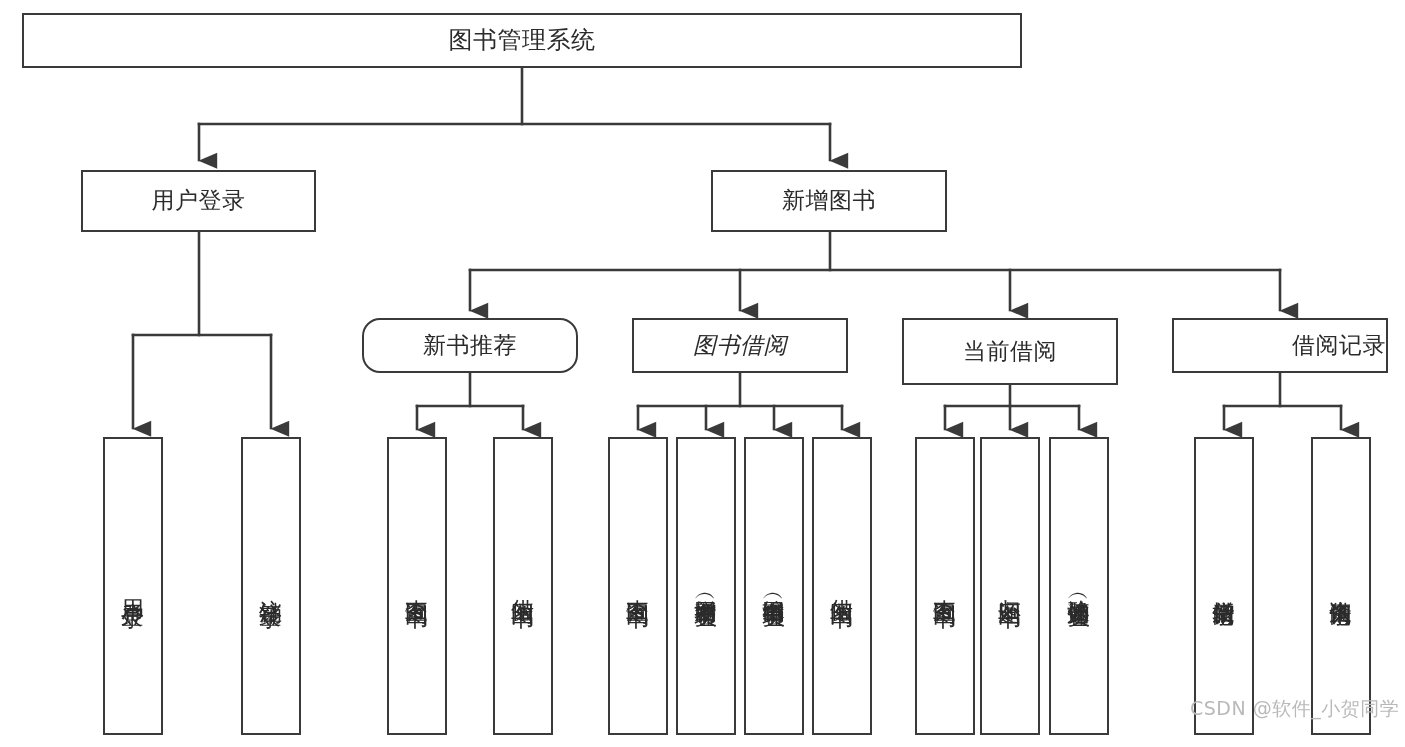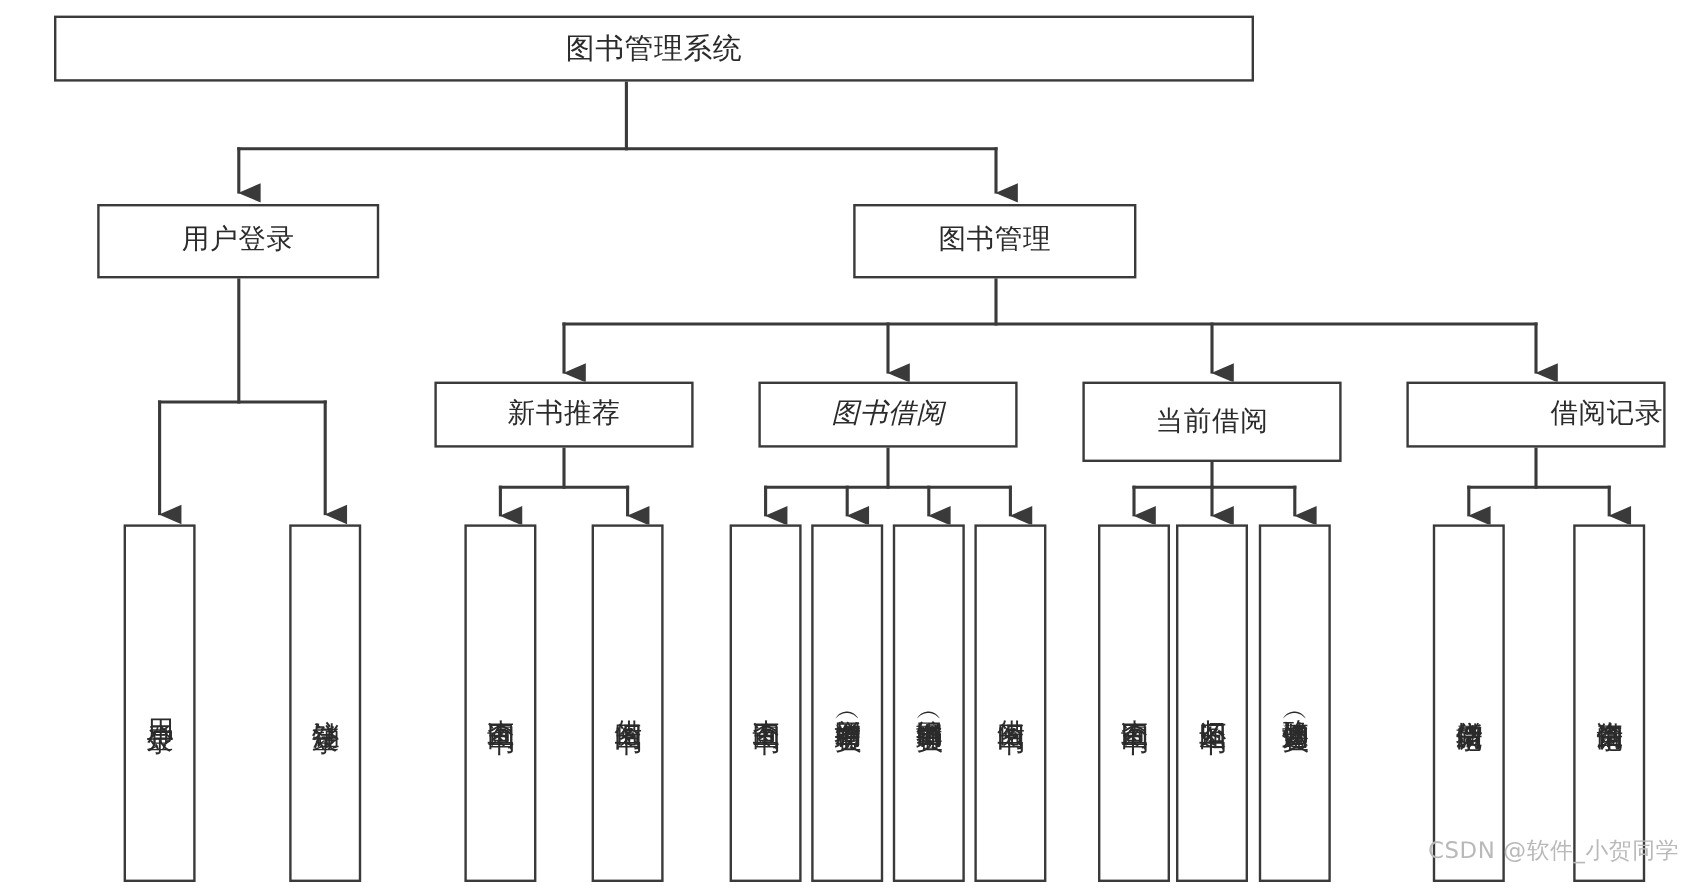--- a/index.html
+++ b/index.html
@@ -127,33 +127,33 @@
       <path d="M1010,406 L1010,429" marker-end="url(#arrowhead)"></path>
       <path d="M1079,406 L1079,429" marker-end="url(#arrowhead)"></path>
 
       <path d="M1280,373 L1280,406"></path>
       <path d="M1224,406 L1341,406"></path>
       <path d="M1224,406 L1224,429" marker-end="url(#arrowhead)"></path>
       <path d="M1341,406 L1341,429" marker-end="url(#arrowhead)"></path>
     </g>
   </svg>
 
-  <div class="node horiz title" style="left:22px; top:13px; width:1000px; height:55px;margin-left:23px;">
+  <div class="node horiz title" style="left:22px; top:13px; width:1000px; height:55px;">
     <span class="node-label">图书管理系统</span>
   </div>
 
   <div class="node horiz" style="left:81px; top:170px; width:235px; height:62px;">
     <span class="node-label">用户登录</span>
   </div>
 
   <div class="node horiz" style="left:711px; top:170px; width:236px; height:62px;">
-    <span class="node-label">图书管理</span>
-  </div>
-
-  <div class="node horiz" style="left:362px; top:318px; width:216px; height:55px;">
+    <span class="node-label">新增图书</span>
+  </div>
+
+  <div class="node horiz" style="left:362px; top:318px; width:216px; height:55px;border-radius:18px;">
     <span class="node-label">新书推荐</span>
   </div>
 
   <div class="node horiz" style="left:632px; top:318px; width:216px; height:55px;font-style:italic;">
     <span class="node-label">图书借阅</span>
   </div>
 
   <div class="node horiz" style="left:902px; top:318px; width:216px; height:67px;">
     <span class="node-label">当前借阅</span>
   </div>

